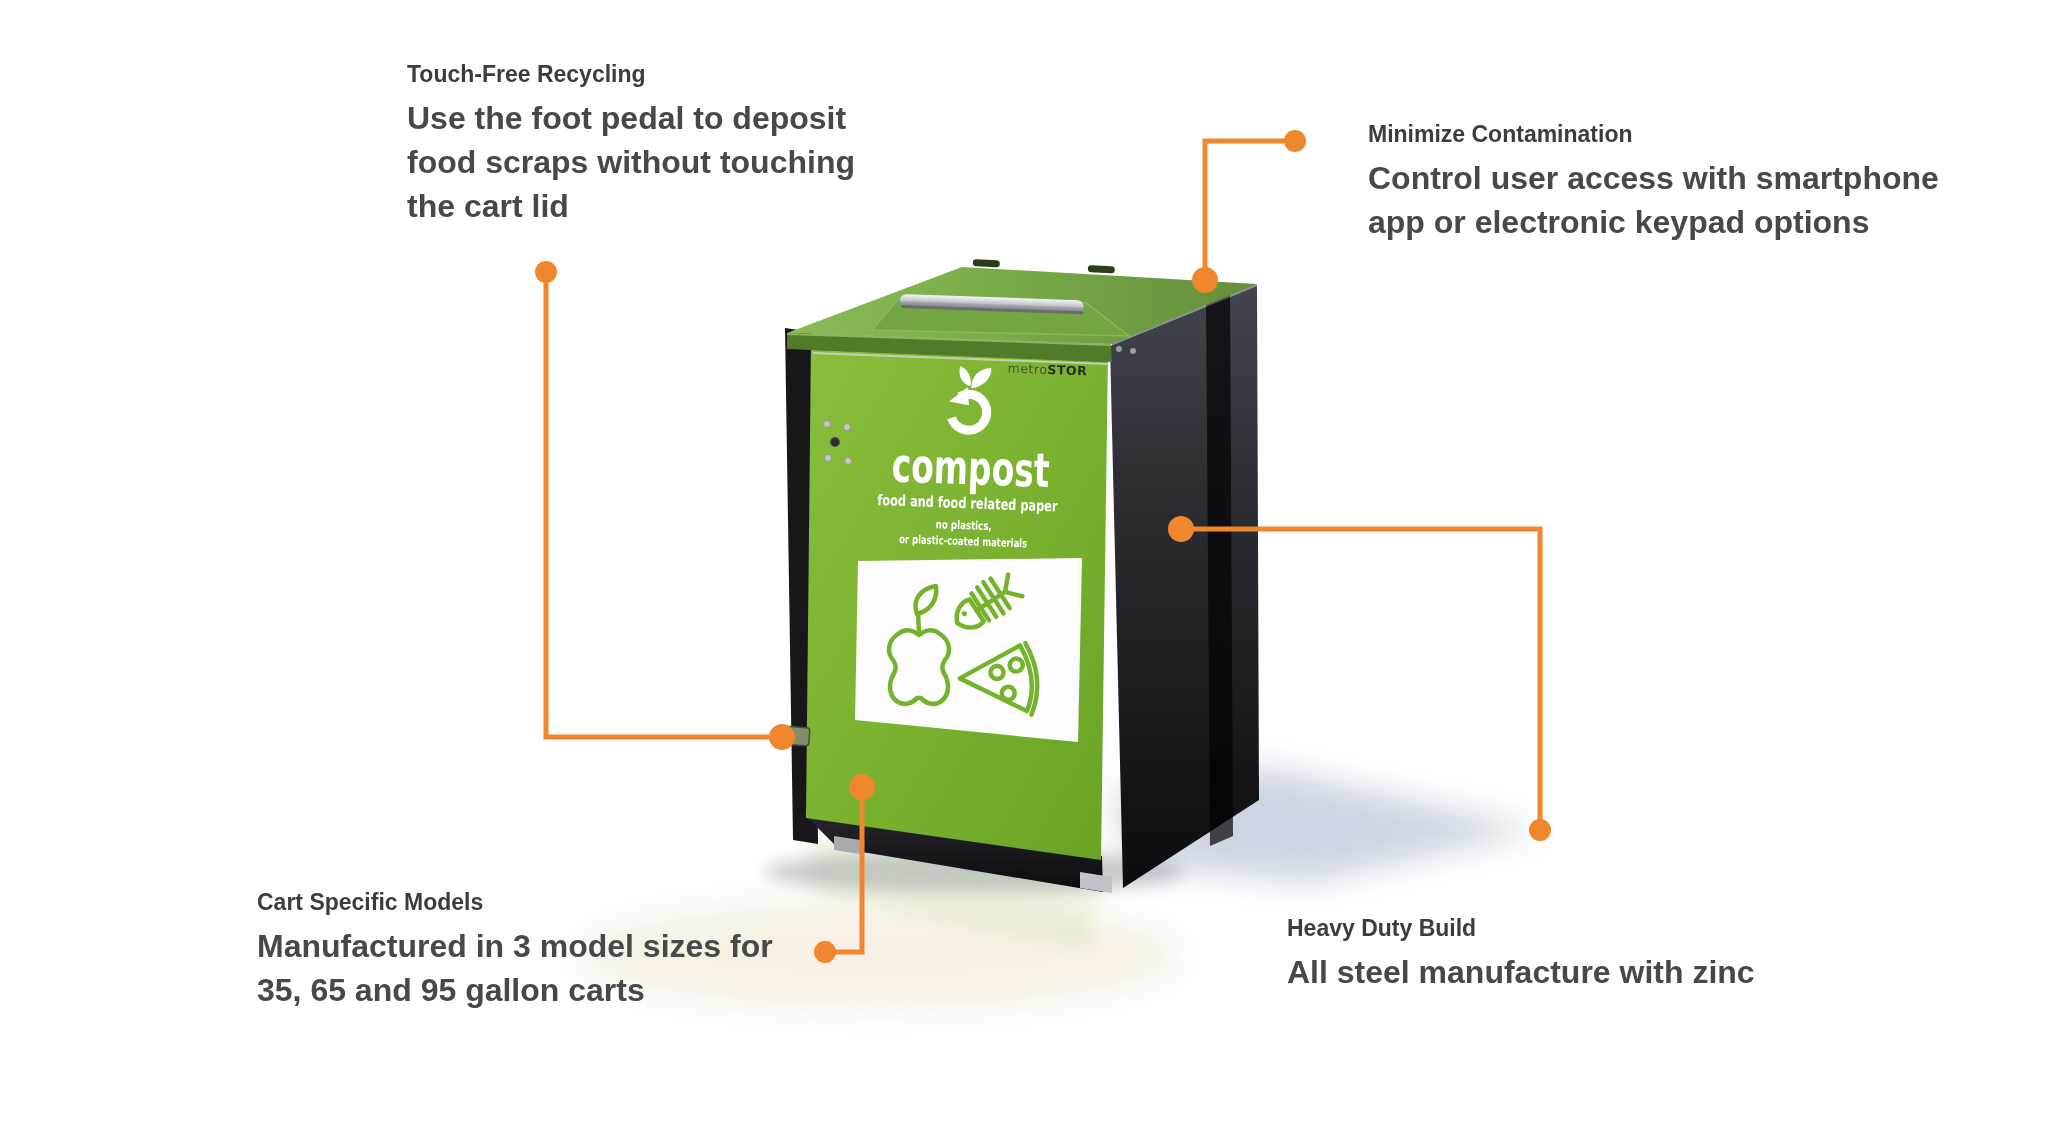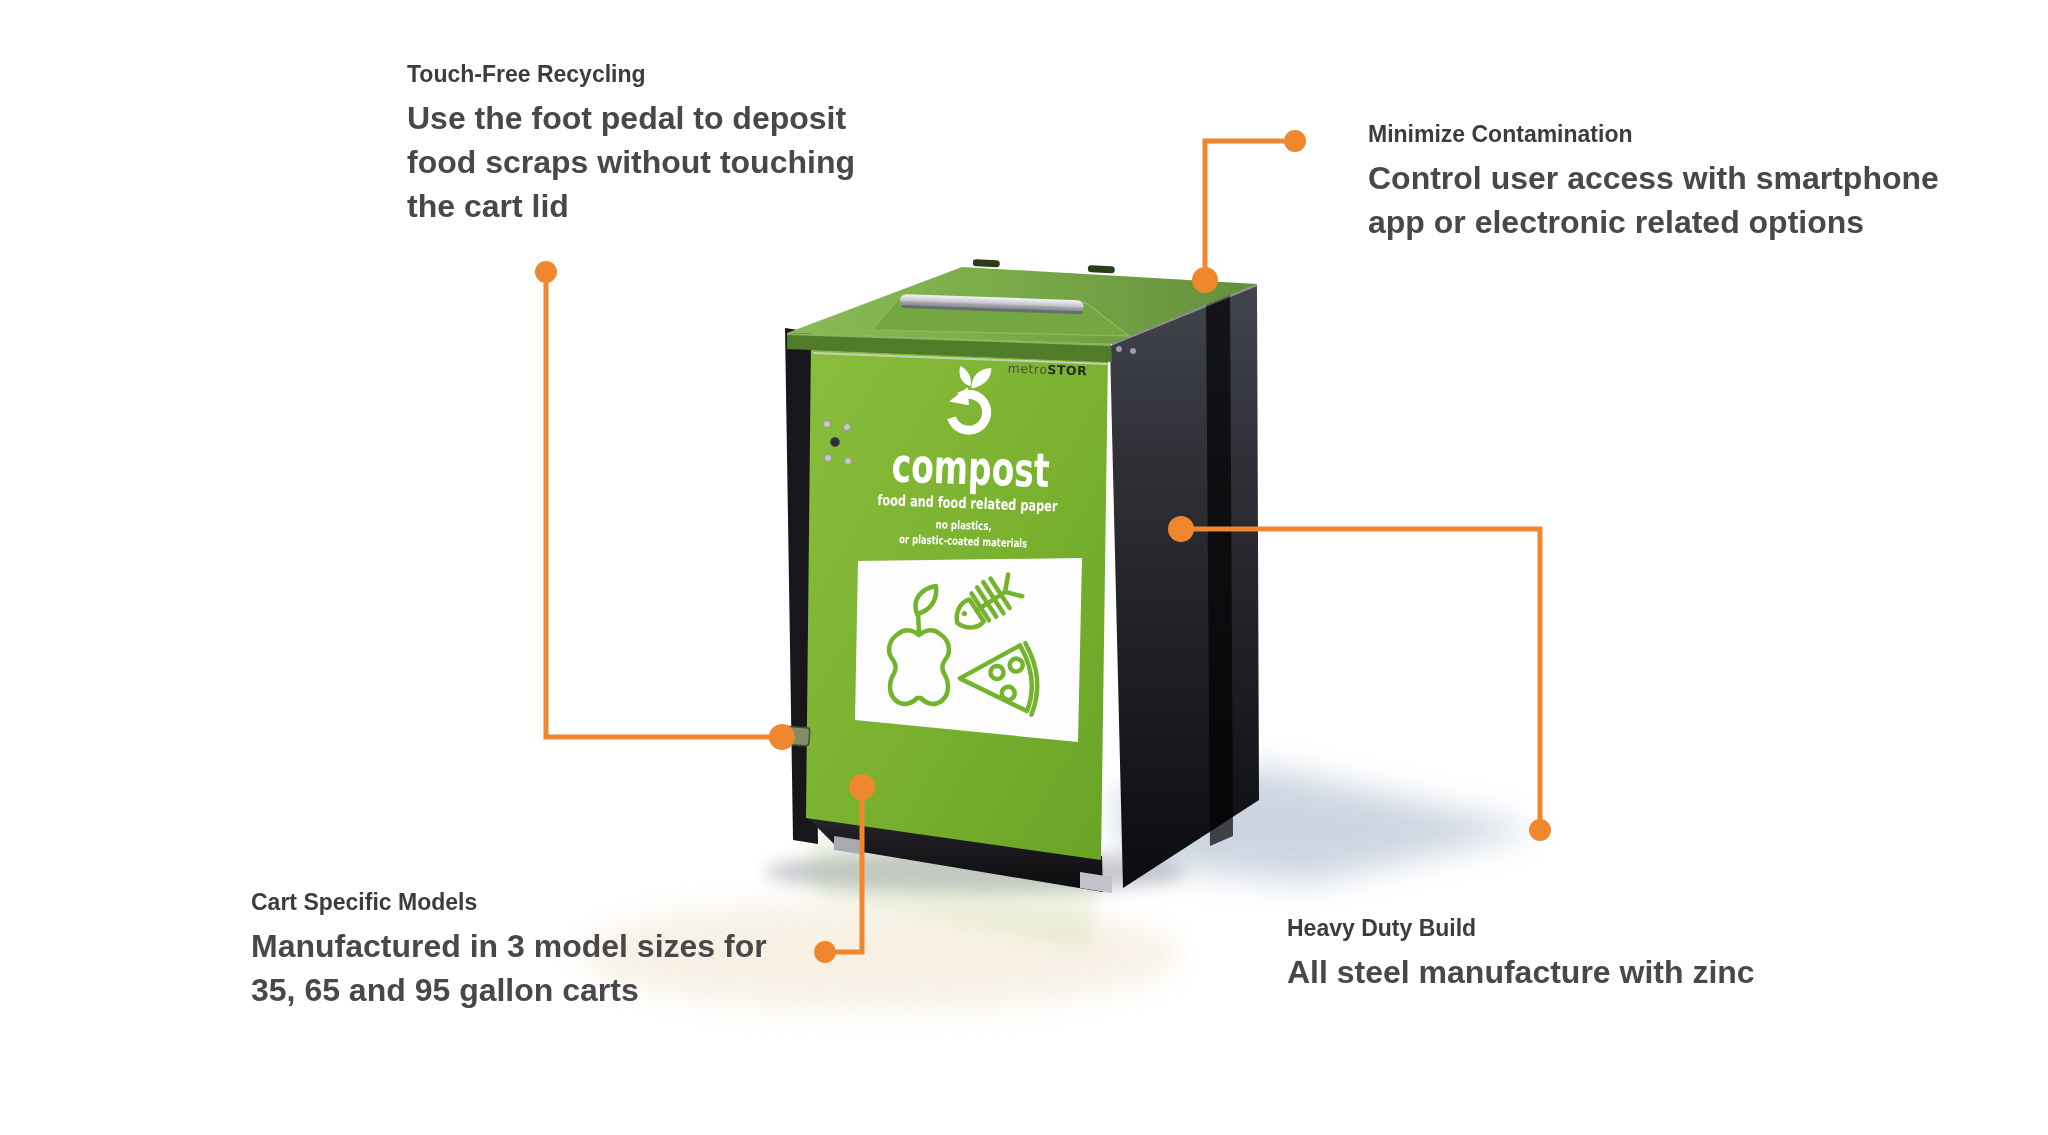--- a/index.html
+++ b/index.html
@@ -14,21 +14,21 @@
   .callout{position:absolute;z-index:5;}
   .callout h2{
     margin:0;font-size:23px;line-height:44px;font-weight:700;color:#3c3c3e;
     letter-spacing:0;
   }
   .callout .line{
     font-size:32px;line-height:44px;color:#48484a;font-weight:700;
   }
   #callout-touch-free{left:407px;top:52px;}
   #callout-minimize{left:1340px;top:112px;margin-left:28px;}
-  #callout-cart-specific{left:251px;top:880px;}
+  #callout-cart-specific{left:257px;top:880px;}
   #callout-heavy-duty{left:1287px;top:858px;margin-top:48px;}
 </style>
 </head>
 <body>
 
 <svg id="scene" viewBox="0 0 2048 1135" xmlns="http://www.w3.org/2000/svg">
   <defs>
     <linearGradient id="lidGrad" x1="0" y1="0" x2="1" y2="0">
       <stop offset="0" stop-color="#8BBA58"></stop>
         <stop offset="0.45" stop-color="#79AC49"></stop>
@@ -176,21 +176,21 @@
 <div class="callout" id="callout-touch-free">
   <h2>Touch-Free Recycling</h2>
   <div class="line">Use the foot pedal to deposit</div>
   <div class="line">food scraps without touching</div>
   <div class="line">the cart lid</div>
 </div>
 
 <div class="callout" id="callout-minimize">
   <h2>Minimize Contamination</h2>
   <div class="line">Control user access with smartphone</div>
-  <div class="line">app or electronic related options</div>
+  <div class="line">app or electronic keypad options</div>
 </div>
 
 <div class="callout" id="callout-cart-specific">
   <h2>Cart Specific Models</h2>
   <div class="line">Manufactured in 3 model sizes for</div>
   <div class="line">35, 65 and 95 gallon carts</div>
 </div>
 
 <div class="callout" id="callout-heavy-duty">
   <h2>Heavy Duty Build</h2>

